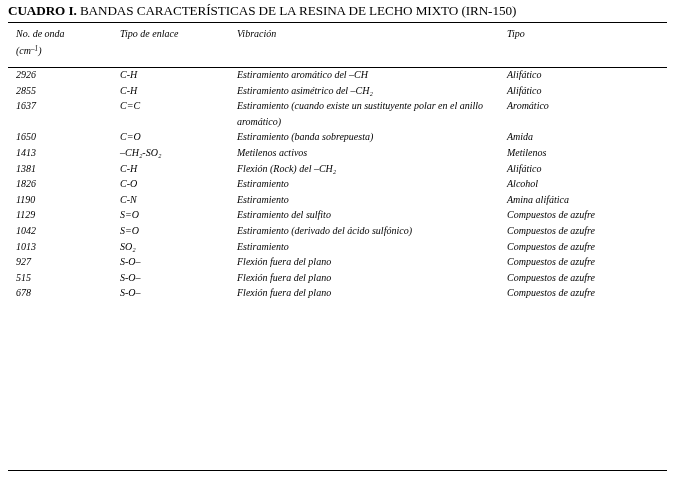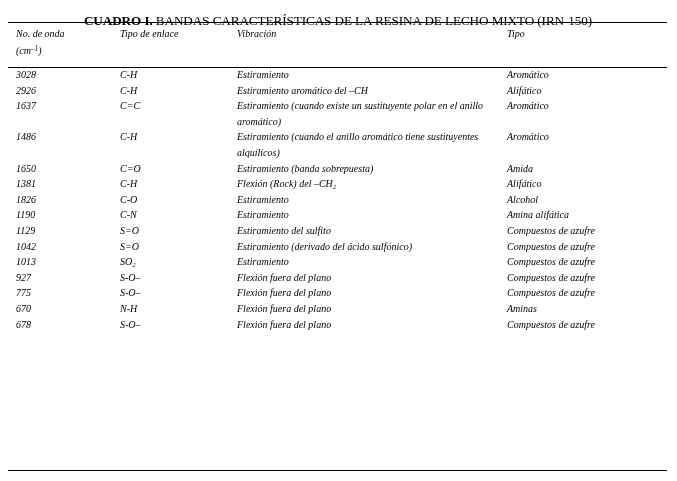--- a/index.html
+++ b/index.html
@@ -16,27 +16,26 @@
   }
   .page {
     position: relative;
     width: 677px;
     height: 481px;
     box-sizing: border-box;
   }
   .caption {
     position: absolute;
     left: 8px;
-    top: 13px;
+    top: 3px;
     width: 660px;
     font-size: 13.2px;
     line-height: 15px;
     letter-spacing: -0.1px;
     white-space: nowrap;
-    text-align: center;
   }
   .caption .lead {
     font-weight: bold;
   }
   .rule {
     position: absolute;
     left: 8px;
     width: 659px;
     border-top: 1.4px solid #000;
     height: 0;
@@ -122,50 +121,50 @@
           <span>No. de onda</span>
           <span class="unit">(cm<sup>–1</sup>)</span>
         </td>
         <td class="th-bond">Tipo de enlace</td>
         <td class="th-vib">Vibración</td>
         <td class="th-type">Tipo</td>
       </tr>
     </thead>
     <tbody id="tbody">
         <tr>
-          <td class="d-wave">3028</td>
-          <td class="d-bond">C-H</td>
-          <td class="d-vib">Estiramiento</td>
-          <td class="d-type">Aromático</td>
-        </tr>
-        <tr>
           <td class="d-wave">2926</td>
           <td class="d-bond">C-H</td>
           <td class="d-vib">Estiramiento aromático del –CH</td>
           <td class="d-type">Alifático</td>
         </tr>
         <tr>
+          <td class="d-wave">2855</td>
+          <td class="d-bond">C-H</td>
+          <td class="d-vib">Estiramiento asimétrico del –CH₂</td>
+          <td class="d-type">Alifático</td>
+        </tr>
+        <tr>
           <td class="d-wave">1637</td>
           <td class="d-bond">C=C</td>
           <td class="d-vib">Estiramiento (cuando existe un sustituyente polar en el anillo aromático)</td>
           <td class="d-type">Aromático</td>
         </tr>
         <tr>
-          <td class="d-wave">1486</td>
-          <td class="d-bond">C-H</td>
-          <td class="d-vib">Estiramiento (cuando el anillo aromático tiene sustituyentes alquílicos)</td>
-          <td class="d-type">Aromático</td>
-        </tr>
-        <tr>
           <td class="d-wave">1650</td>
           <td class="d-bond">C=O</td>
           <td class="d-vib">Estiramiento (banda sobrepuesta)</td>
           <td class="d-type">Amida</td>
         </tr>
         <tr>
+          <td class="d-wave">1413</td>
+          <td class="d-bond">–CH₂-SO₂</td>
+          <td class="d-vib">Metilenos activos</td>
+          <td class="d-type">Metilenos</td>
+        </tr>
+        <tr>
           <td class="d-wave">1381</td>
           <td class="d-bond">C-H</td>
           <td class="d-vib">Flexión (Rock) del –CH₂</td>
           <td class="d-type">Alifático</td>
         </tr>
         <tr>
           <td class="d-wave">1826</td>
           <td class="d-bond">C-O</td>
           <td class="d-vib">Estiramiento</td>
           <td class="d-type">Alcohol</td>
@@ -194,30 +193,24 @@
           <td class="d-vib">Estiramiento</td>
           <td class="d-type">Compuestos de azufre</td>
         </tr>
         <tr>
           <td class="d-wave">927</td>
           <td class="d-bond">S-O–</td>
           <td class="d-vib">Flexión fuera del plano</td>
           <td class="d-type">Compuestos de azufre</td>
         </tr>
         <tr>
-          <td class="d-wave">775</td>
+          <td class="d-wave">515</td>
           <td class="d-bond">S-O–</td>
           <td class="d-vib">Flexión fuera del plano</td>
           <td class="d-type">Compuestos de azufre</td>
-        </tr>
-        <tr>
-          <td class="d-wave">670</td>
-          <td class="d-bond">N-H</td>
-          <td class="d-vib">Flexión fuera del plano</td>
-          <td class="d-type">Aminas</td>
         </tr>
         <tr>
           <td class="d-wave">678</td>
           <td class="d-bond">S-O–</td>
           <td class="d-vib">Flexión fuera del plano</td>
           <td class="d-type">Compuestos de azufre</td>
         </tr>
       </tbody>
   </table>
 

